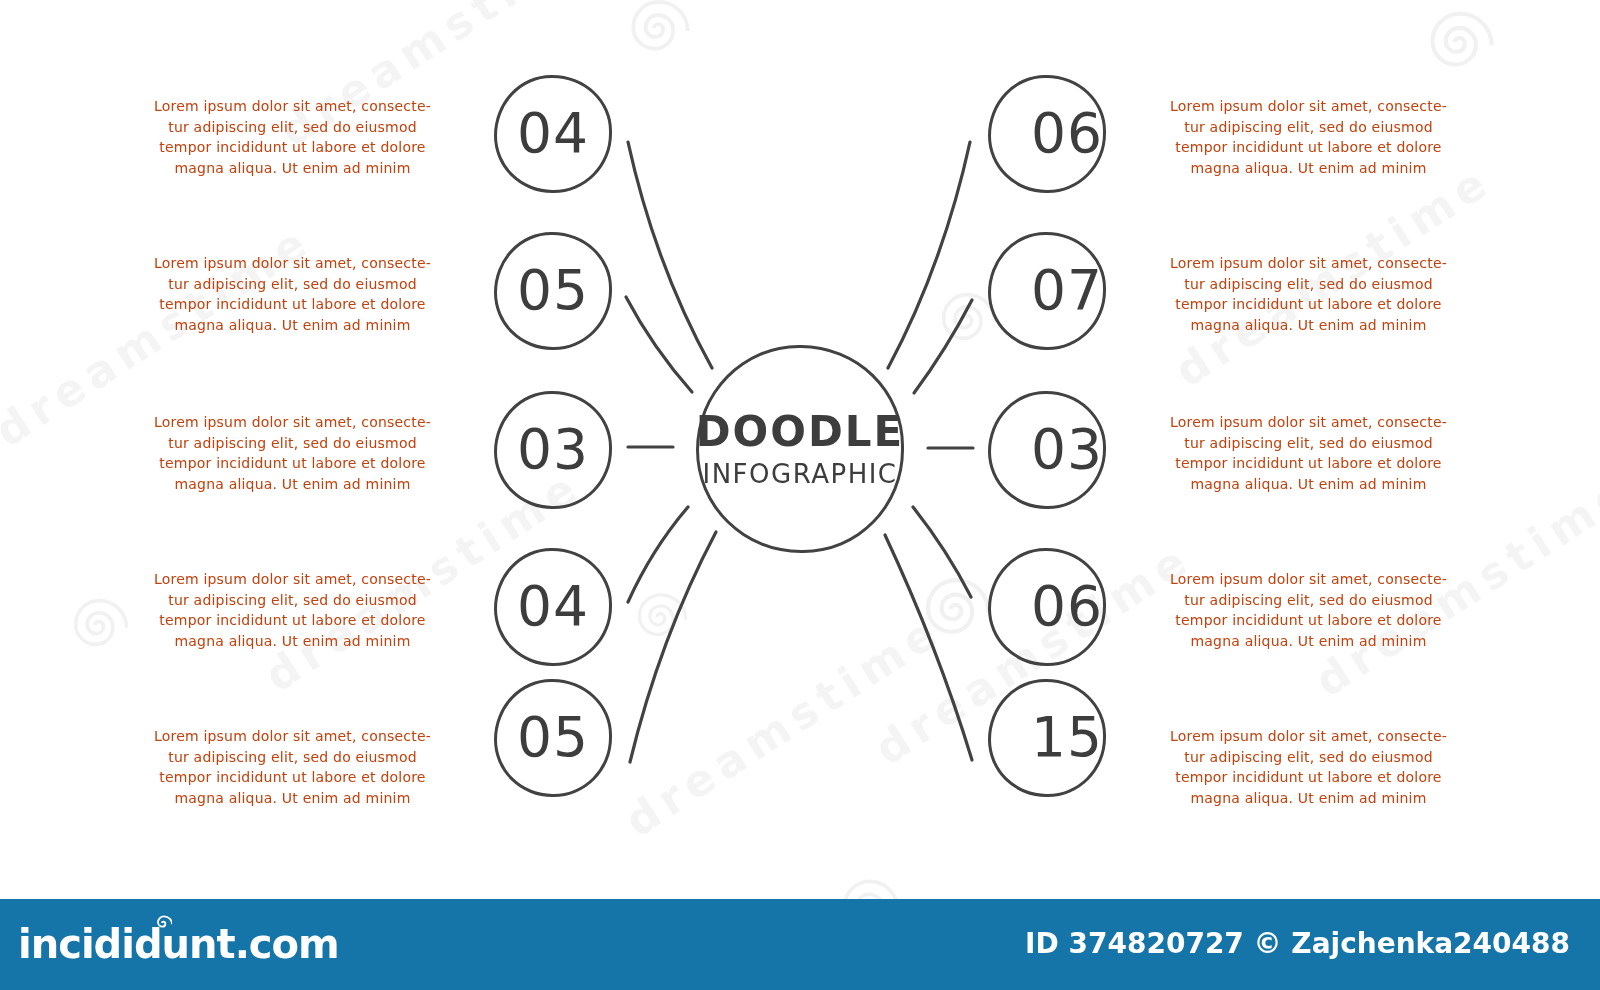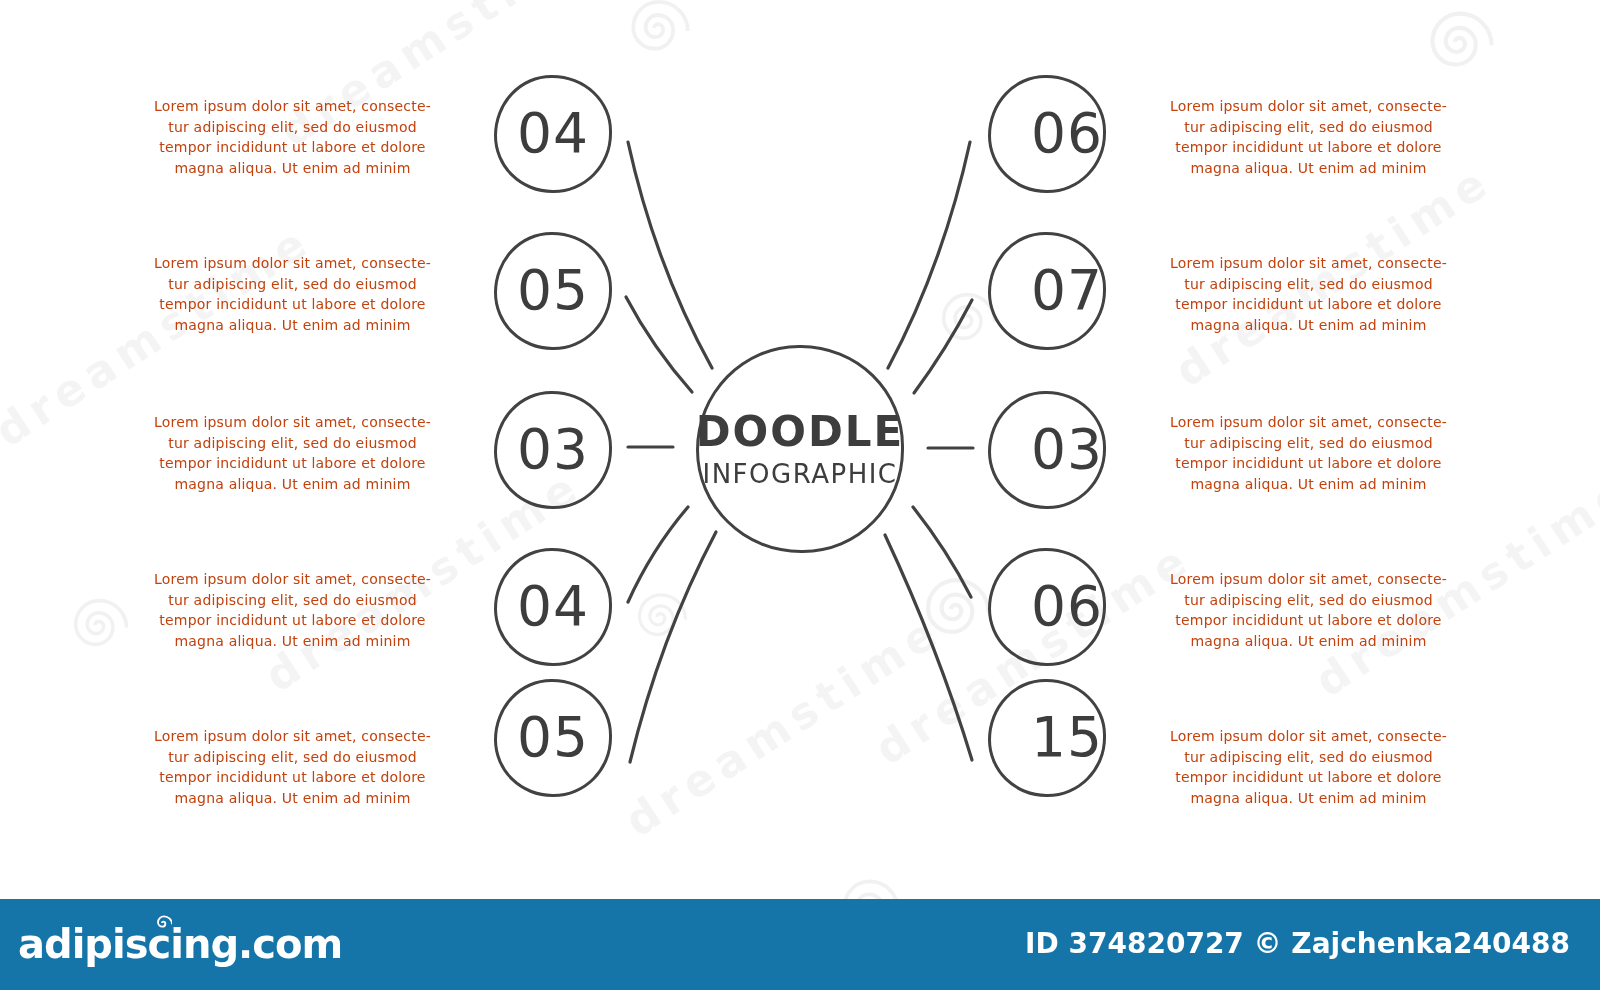--- a/index.html
+++ b/index.html
@@ -200,20 +200,20 @@
 <div class="lorem tx-right ty-r4">Lorem ipsum dolor sit amet, consecte-
 tur adipiscing elit, sed do eiusmod
 tempor incididunt ut labore et dolore
 magna aliqua. Ut enim ad minim</div>
 <div class="lorem tx-right ty-r5">Lorem ipsum dolor sit amet, consecte-
 tur adipiscing elit, sed do eiusmod
 tempor incididunt ut labore et dolore
 magna aliqua. Ut enim ad minim</div>
 
 <div class="footer-bar">
-  <div class="footer-logo">adipiscing.com</div>
+  <div class="footer-logo">incididunt.com</div>
   <div class="footer-logo-spiral">
     <svg width="20" height="20" viewBox="-10 -10 120 120">
         <path d="M50,50 a8,8 0 0 1 8,-8 a12,12 0 0 1 12,12 a18,18 0 0 1 -18,18 a26,26 0 0 1 -26,-26 a36,36 0 0 1 36,-36 a48,48 0 0 1 48,48" stroke="currentColor" stroke-width="11" fill="none"></path>
       </svg>
   </div>
   <div class="footer-id">ID 374820727 © Zajchenka240488</div>
 </div>
 
 </body></html>

